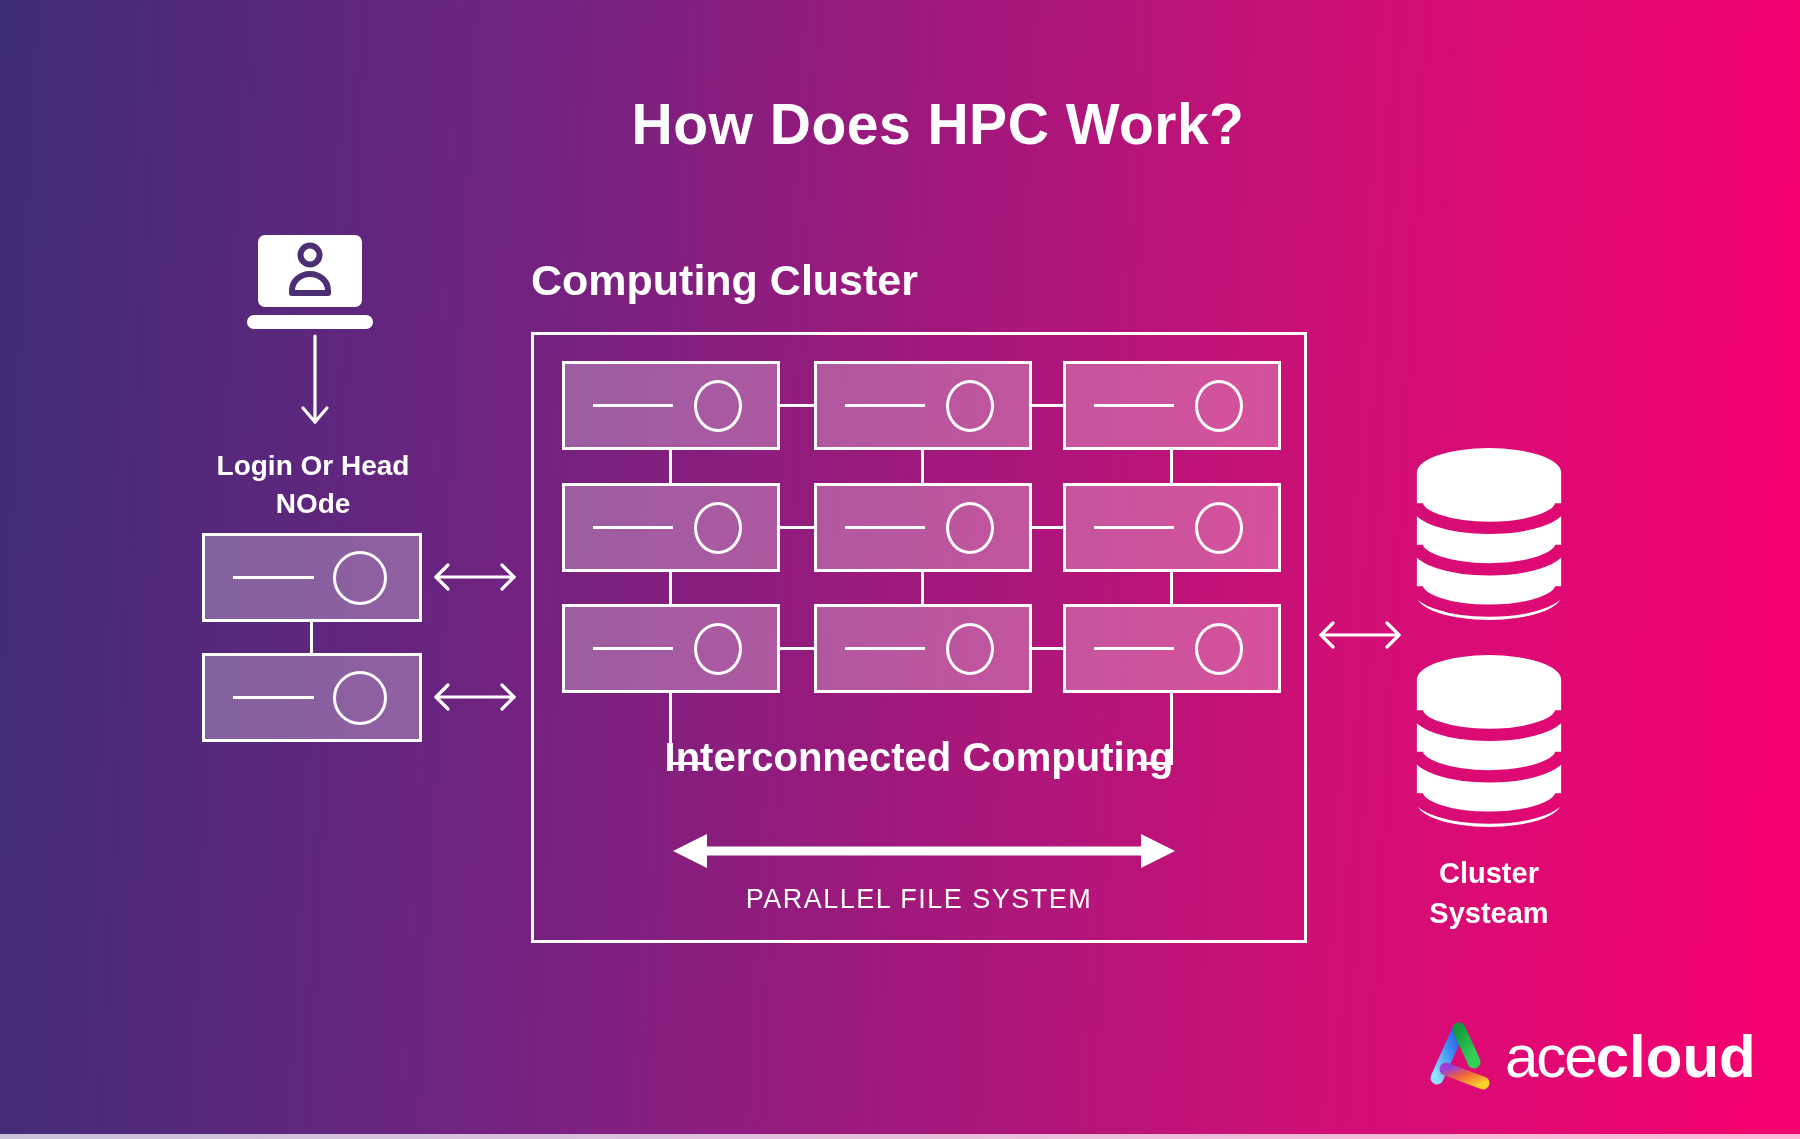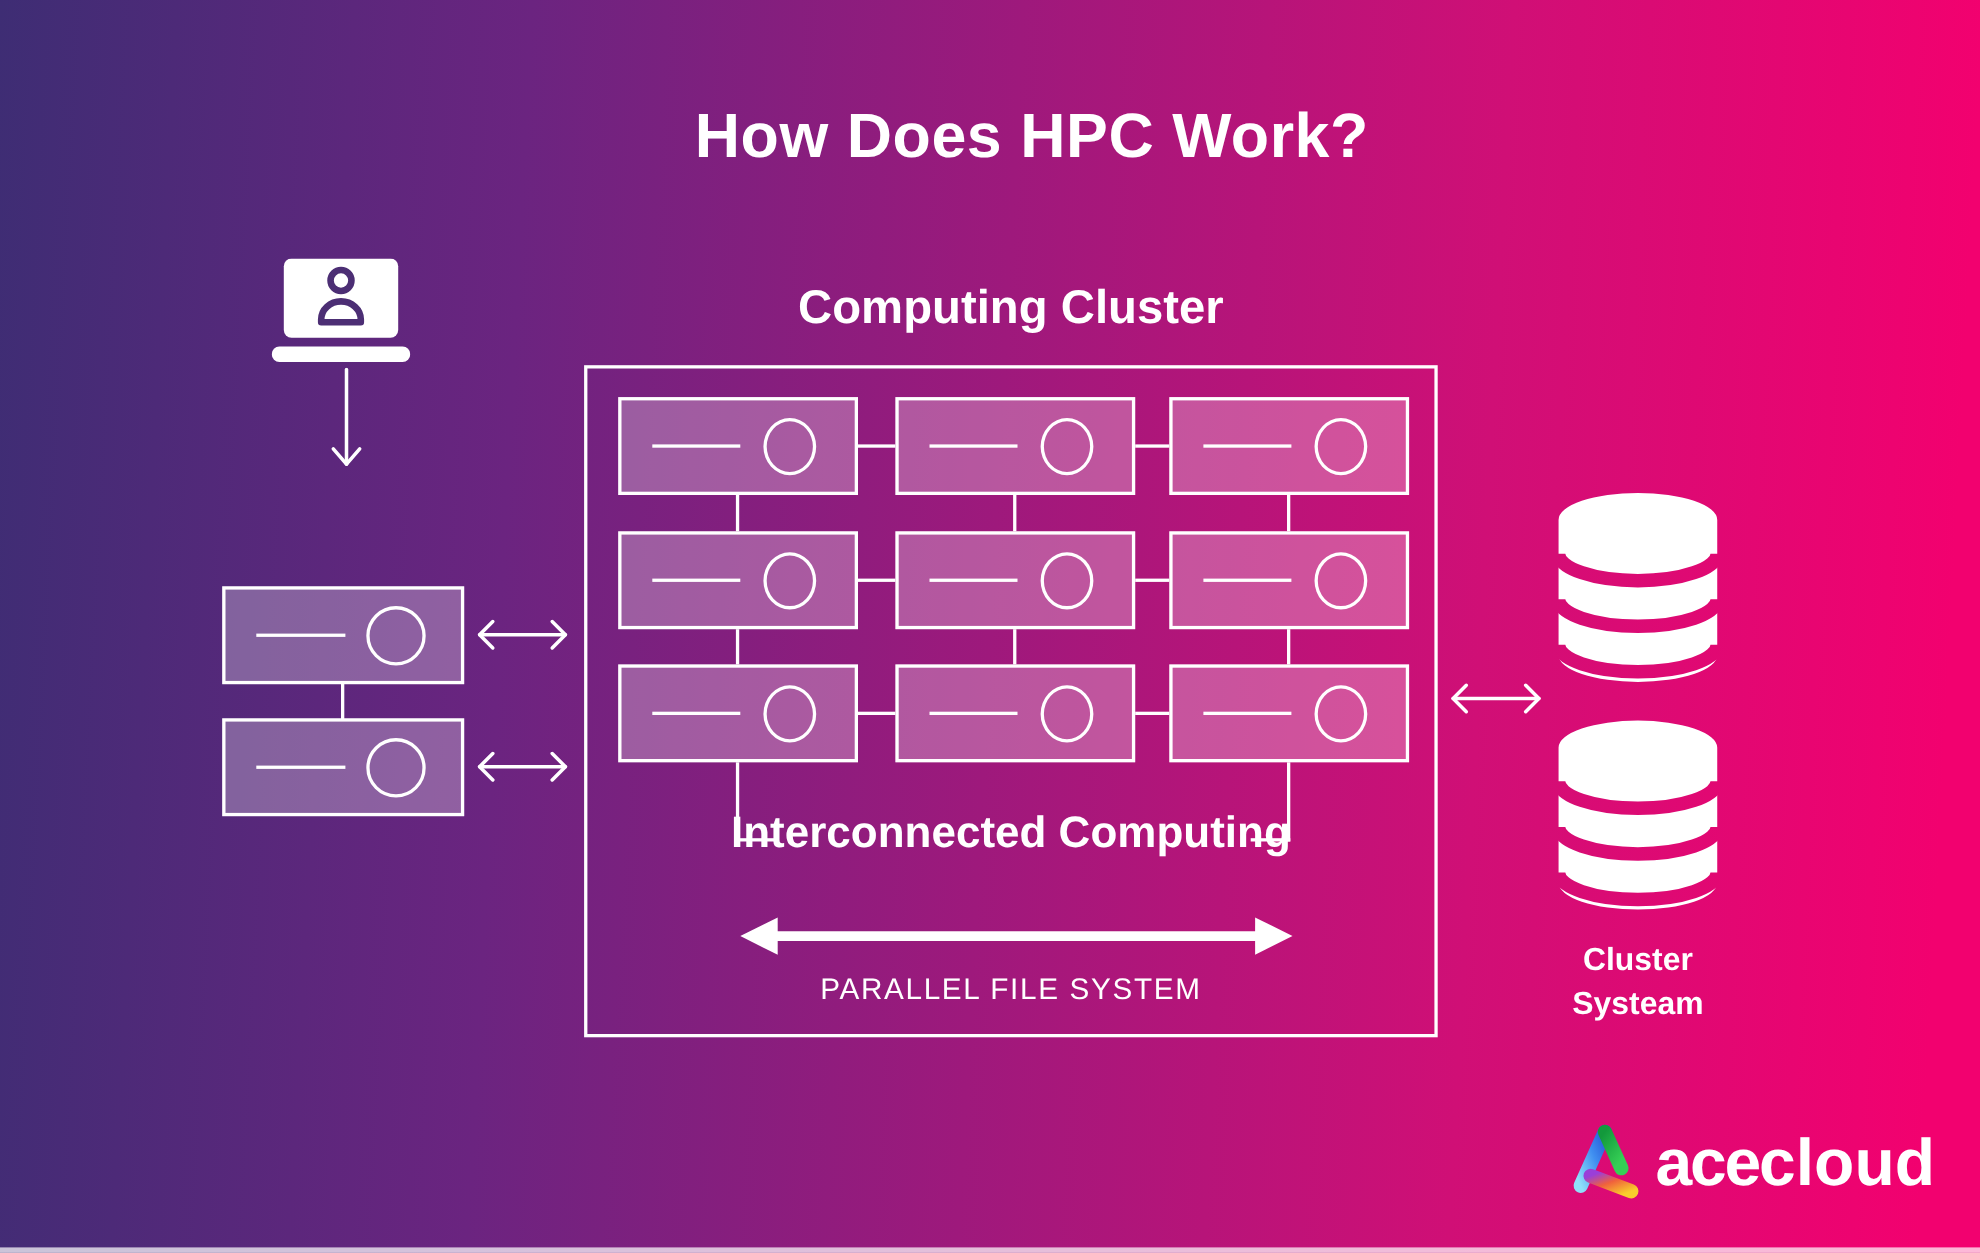--- a/index.html
+++ b/index.html
@@ -26,32 +26,32 @@
     width:42px;height:46px;border:3px solid #fff;border-radius:50%;
   }
   .node-box.big{width:220px;}
   .node-box.big::after{width:48px;height:48px;left:60%;}
   .conn{position:absolute;background:#fff;}
   .cluster{
     position:absolute;left:531px;top:332px;width:776px;height:611px;
     border:3px solid #fff;box-sizing:border-box;
   }
   .cluster-title{
-    position:absolute;left:531px;top:254px;width:776px;text-align:center;
+    position:absolute;left:531px;top:254px;width:776px;
     font-size:43px;line-height:52px;font-weight:800;
   }
   .label-2l{position:absolute;text-align:center;font-weight:700;}
   .login-label{left:158px;top:447px;width:310px;font-size:28px;line-height:38px;}
   .interconnect-label{left:0;top:402px;width:770px;font-size:40px;line-height:40px;}
   .pfs-label{position:absolute;left:0;top:549px;width:770px;text-align:center;
     font-size:27px;font-weight:400;letter-spacing:1.5px;}
   .storage-label{left:1389px;top:853px;width:200px;font-size:29px;line-height:40px;}
   .logo{position:absolute;left:1428px;top:1015px;height:84px;display:flex;align-items:center;gap:13px;}
   .logo-text{font-size:60px;line-height:60px;display:flex;align-items:baseline;}
-  .logo-bold{font-weight:700;letter-spacing:-2px;}
+  .logo-bold{font-weight:400;letter-spacing:-2px;}
   .logo-light{font-weight:700;letter-spacing:0;}
   .bottom-strip{position:absolute;left:0;bottom:0;width:1800px;height:5px;background:rgba(255,255,255,.72);}
   svg{display:block;}
 </style>
 </head>
 <body>
 
 <div class="stage">
 
   <h1 class="title">How Does HPC Work?</h1>
@@ -65,20 +65,24 @@
     <rect x="0" y="80" width="126" height="14" rx="7" fill="#ffffff"></rect>
   </svg>
 
   <svg class="abs" style="left:297px;top:334px" width="36" height="102" viewBox="0 0 36 102">
     <g fill="none" stroke="#ffffff" stroke-width="3.2" stroke-linecap="round" stroke-linejoin="round">
       <path d="M18,2 V88"></path>
       <path d="M6,74 L18,88 L30,74"></path>
     </g>
   </svg>
 
+  <div class="label-2l login-label">
+    <div>Login Or Head</div>
+    <div>NOde</div>
+  </div>
 
   <div class="node-box big" style="left:202px;top:533px"></div>
   <div class="node-box big" style="left:202px;top:653px"></div>
   <div class="conn" style="left:310px;top:620px;width:3px;height:35px"></div>
 
   <svg class="abs" style="left:431px;top:556px" width="88" height="42" viewBox="0 0 88 42">
     <g fill="none" stroke="#ffffff" stroke-width="3.2" stroke-linecap="round" stroke-linejoin="round">
       <path d="M5,21 H83"></path>
         <path d="M17,9 L5,21 L17,33"></path>
         <path d="M71,9 L83,21 L71,33"></path>

